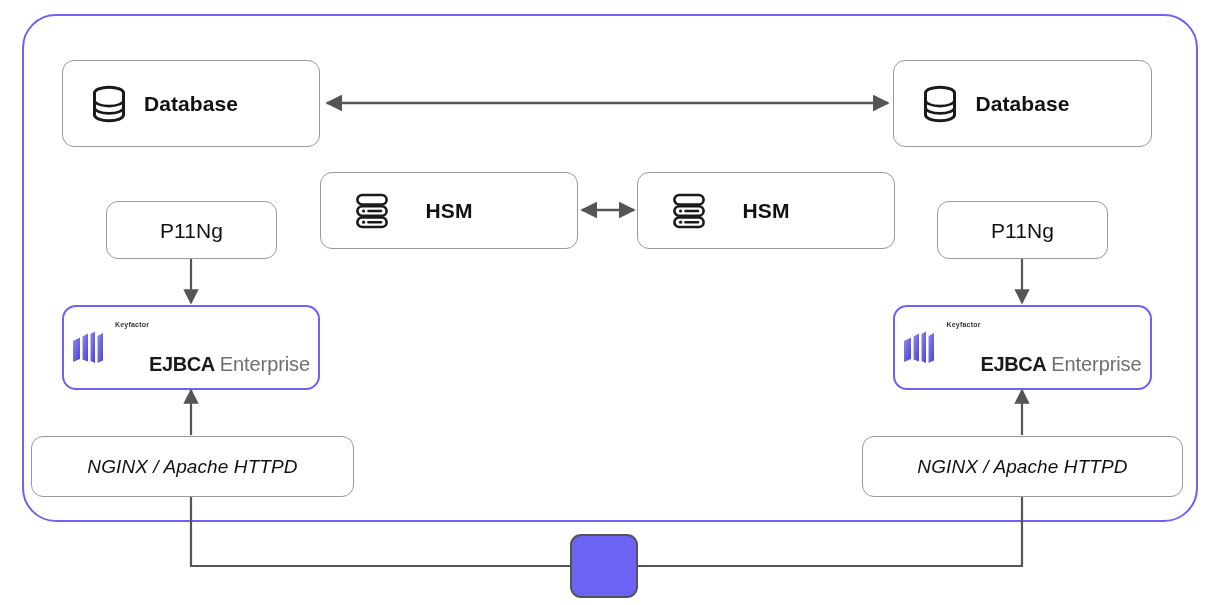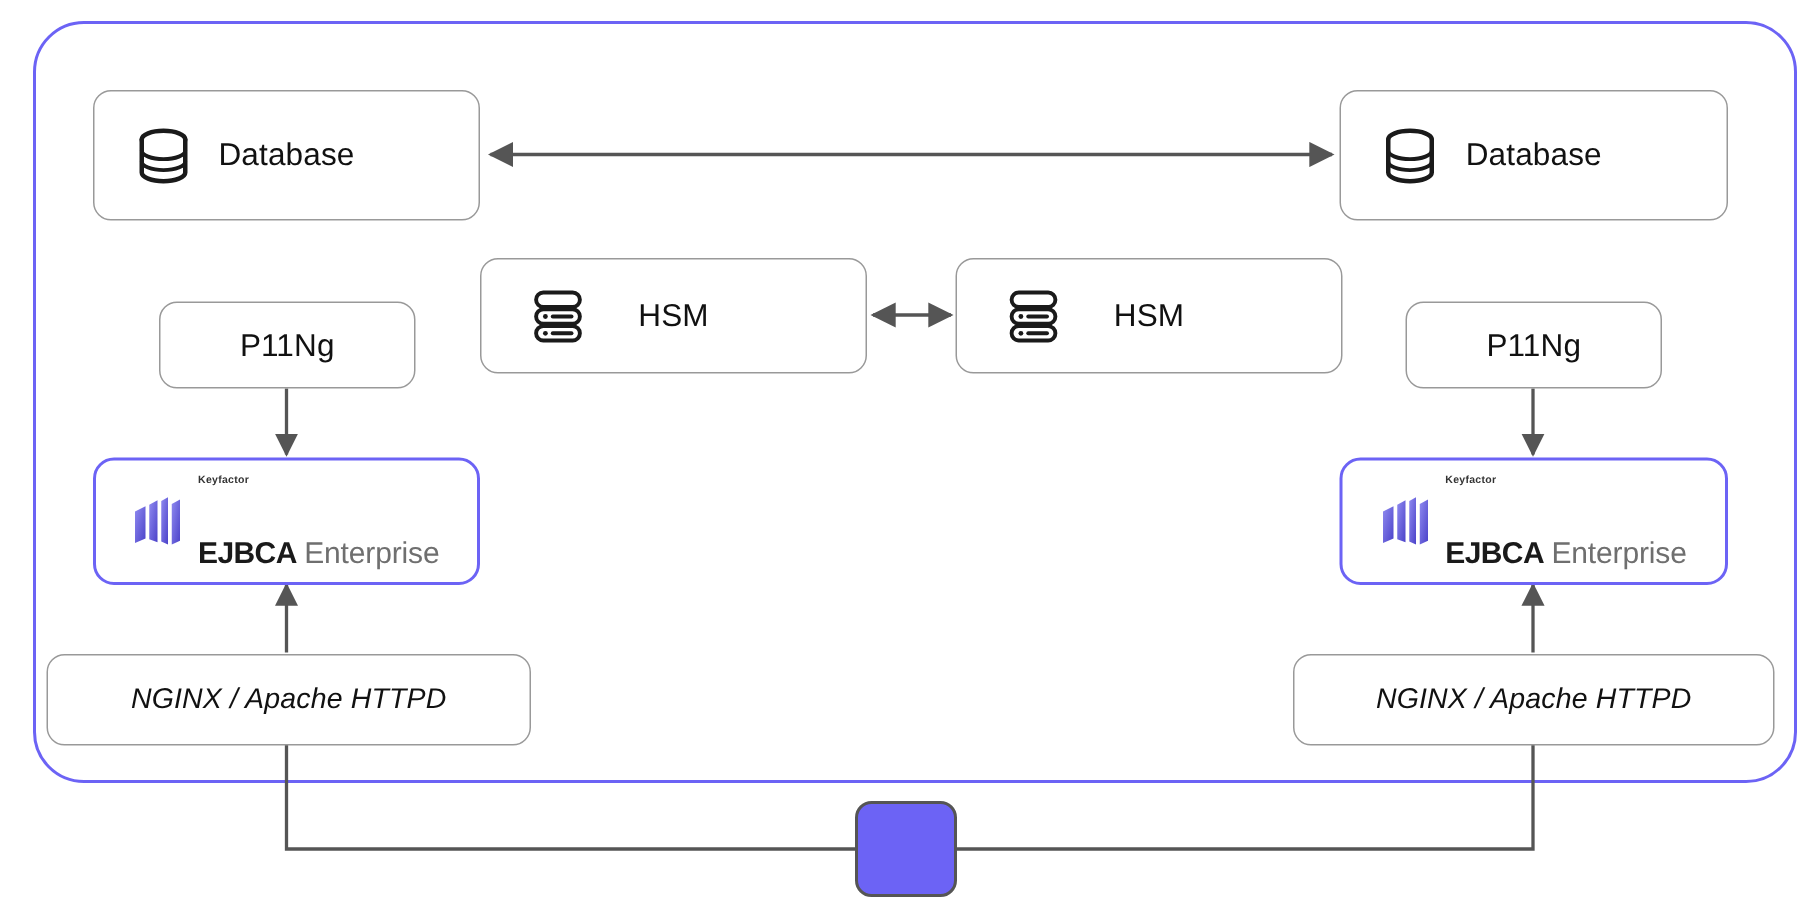--- a/index.html
+++ b/index.html
@@ -55,20 +55,21 @@
     border: 2px solid #6C63F5;
     border-radius: 14px;
   }
   .node-inner {
     display: flex;
     align-items: center;
     justify-content: center;
     width: 100%;
     gap: 0px;
     position: relative;
+    font-weight: bold;
   }
   .icon-slot {
     position: absolute;
     display: flex;
     align-items: center;
     justify-content: center;
   }
   .node-label { line-height: 1; }
 
   
@@ -78,21 +79,21 @@
 
   
   .ejbca-lockup {
     display: flex;
     align-items: center;
     gap: 9px;
   }
   .ejbca-mark { width: 34px; height: 36px; display:block; }
   .ejbca-words {
     display: flex;
-    flex-direction: column;
+    flex-direction: row;
     justify-content: center;
     line-height: 1;
   }
   .kf-text {
     font-size: 7px;
     font-weight: bold;
     color: #333333;
     letter-spacing: .2px;
     margin-bottom: 2px;
     font-family: "Liberation Sans", sans-serif;

